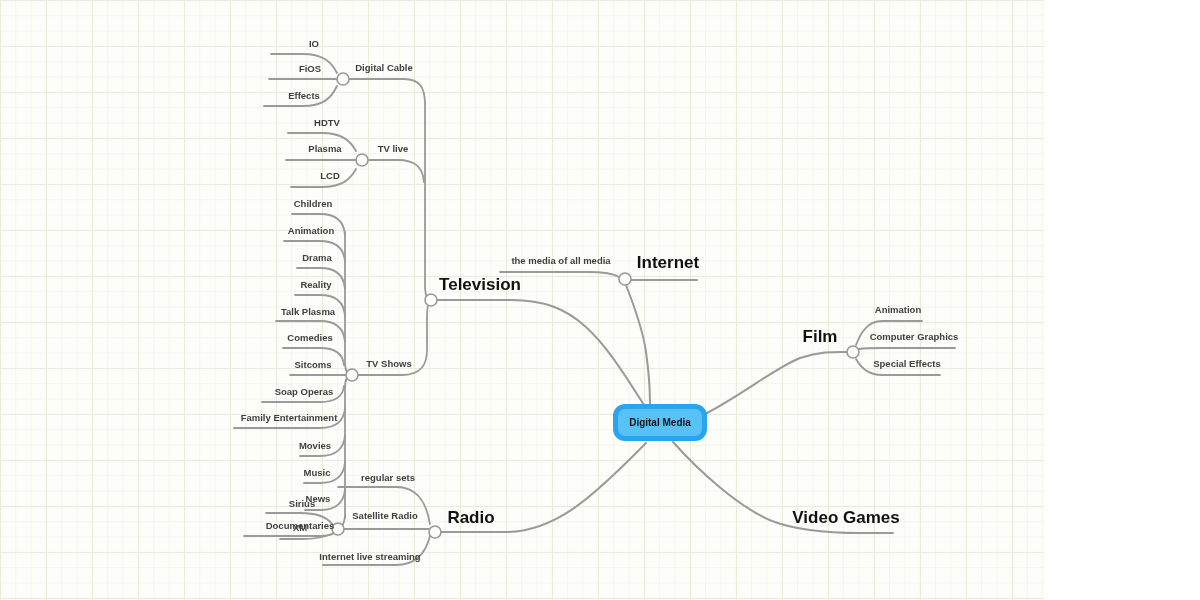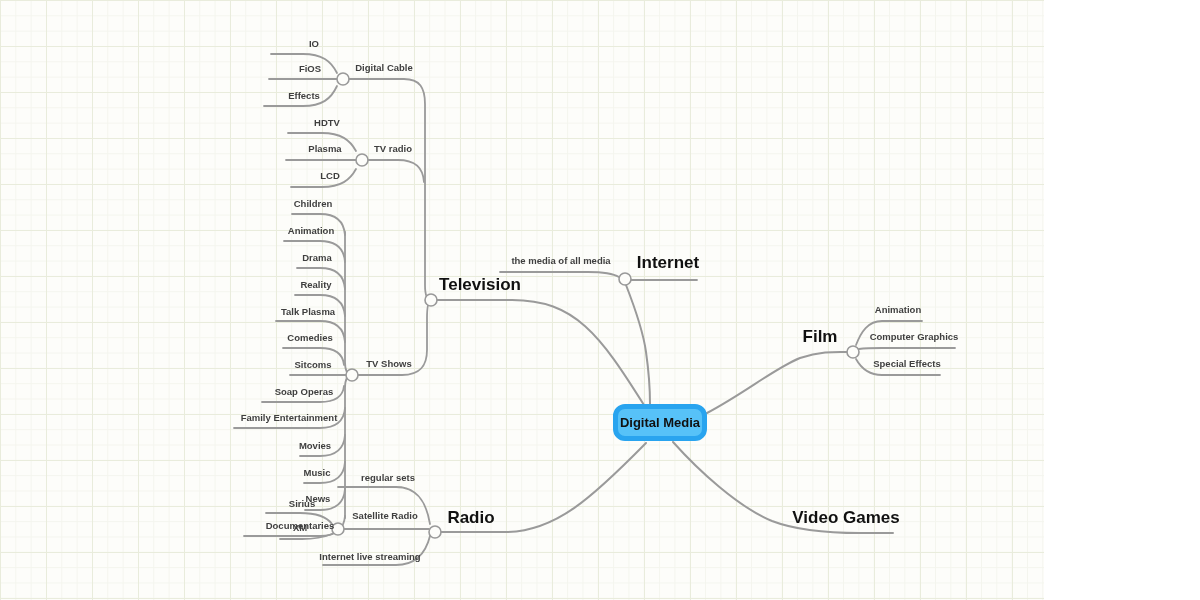--- a/index.html
+++ b/index.html
@@ -21,21 +21,21 @@
   .lbl{
     position:absolute;transform:translateX(-50%);
     font-size:9.5px;font-weight:600;color:#3f3f3f;white-space:nowrap;line-height:1;
     cursor:pointer;
   }
   .lbl.b{font-size:17px;font-weight:700;color:#111;}
   .root-node{
     position:absolute;left:613px;top:404px;width:94px;height:37px;box-sizing:border-box;
     display:flex;align-items:center;justify-content:center;
     background:#57c2f8;border:5px solid #29a4ef;border-radius:12px;
-    font-size:13px;font-weight:700;color:#111;white-space:nowrap;cursor:pointer;
+    font-size:10px;font-weight:700;color:#111;white-space:nowrap;cursor:pointer;
   }
 </style>
 </head>
 <body>
 
 <div id="canvas">
 
   <svg class="links" width="1200" height="600">
 
     <path class="main" d="M437,300 H512 C575,300 600,335 644,405"></path>
@@ -94,21 +94,21 @@
     <circle cx="338" cy="529" r="6"></circle>
   </svg>
 
   <div class="lbl" style="left:314px;top:39px">IO</div>
   <div class="lbl" style="left:310px;top:64px">FiOS</div>
   <div class="lbl" style="left:304px;top:91px">Effects</div>
   <div class="lbl" style="left:384px;top:63px">Digital Cable</div>
   <div class="lbl" style="left:327px;top:118px">HDTV</div>
   <div class="lbl" style="left:325px;top:144px">Plasma</div>
   <div class="lbl" style="left:330px;top:171px">LCD</div>
-  <div class="lbl" style="left:393px;top:144px">TV radio</div>
+  <div class="lbl" style="left:393px;top:144px">TV live</div>
   <div class="lbl" style="left:313px;top:199px">Children</div>
   <div class="lbl" style="left:311px;top:226px">Animation</div>
   <div class="lbl" style="left:317px;top:253px">Drama</div>
   <div class="lbl" style="left:316px;top:280px">Reality</div>
   <div class="lbl" style="left:308px;top:307px">Talk Plasma</div>
   <div class="lbl" style="left:310px;top:333px">Comedies</div>
   <div class="lbl" style="left:313px;top:360px">Sitcoms</div>
   <div class="lbl" style="left:389px;top:359px">TV Shows</div>
   <div class="lbl" style="left:304px;top:387px">Soap Operas</div>
   <div class="lbl" style="left:289px;top:413px">Family Entertainment</div>

